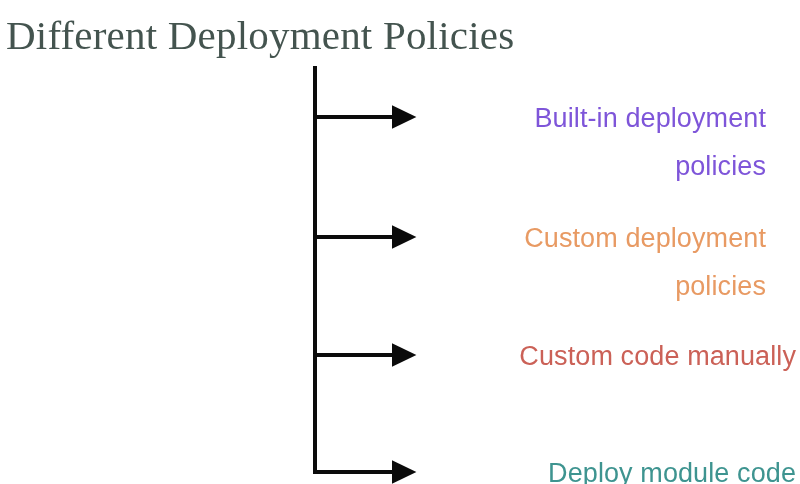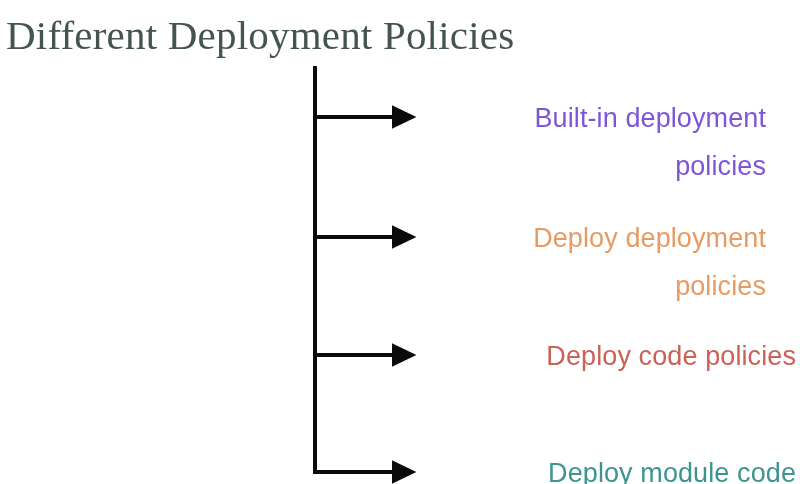--- a/index.html
+++ b/index.html
@@ -95,25 +95,25 @@
 
     <line x1="313" y1="462" x2="394" y2="462" stroke="#0B0B0B" stroke-width="4" marker-end="url(#arrowhead)"></line>
   </svg>
 
   <div class="branch-label" id="branch-label-0">
     <span>Built-in deployment</span><br>
     <span>policies</span>
   </div>
 
   <div class="branch-label" id="branch-label-1">
-    <span>Deploy deployment</span><br>
+    <span>Custom deployment</span><br>
     <span>policies</span>
   </div>
 
   <div class="branch-label" id="branch-label-2">
-    <span>Deploy code policies</span>
+    <span>Custom code manually</span>
   </div>
 
   <div class="branch-label" id="branch-label-3">
     <span>Deploy module code</span>
   </div>
 
 </div>
 
 </body></html>

